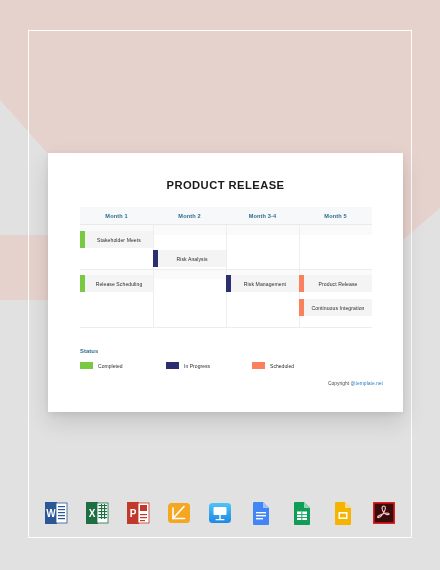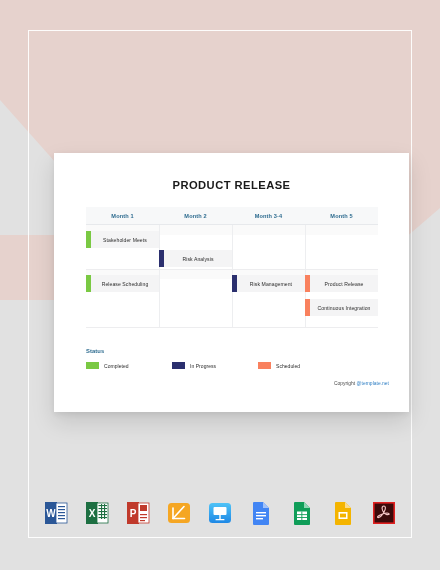--- a/index.html
+++ b/index.html
@@ -32,21 +32,21 @@
   }
   .frame{
     position:absolute;left:28px;top:30px;width:384px;height:508px;
     border:1.6px solid rgba(255,255,255,.92);
     box-sizing:border-box;
     pointer-events:none;
   }
 
   
   .card{
-    position:absolute;left:54px;top:153px;width:355px;height:259px;
+    position:absolute;left:48px;top:153px;width:355px;height:259px;
     background:#ffffff;
     box-shadow:0 10px 22px rgba(0,0,0,.13), 0 2px 6px rgba(0,0,0,.07);
   }
   .card-title{
     position:absolute;left:0;top:26px;width:355px;
     text-align:center;
     font-size:11.2px;font-weight:bold;letter-spacing:.45px;color:#1a1a1a;
   }
 
   

